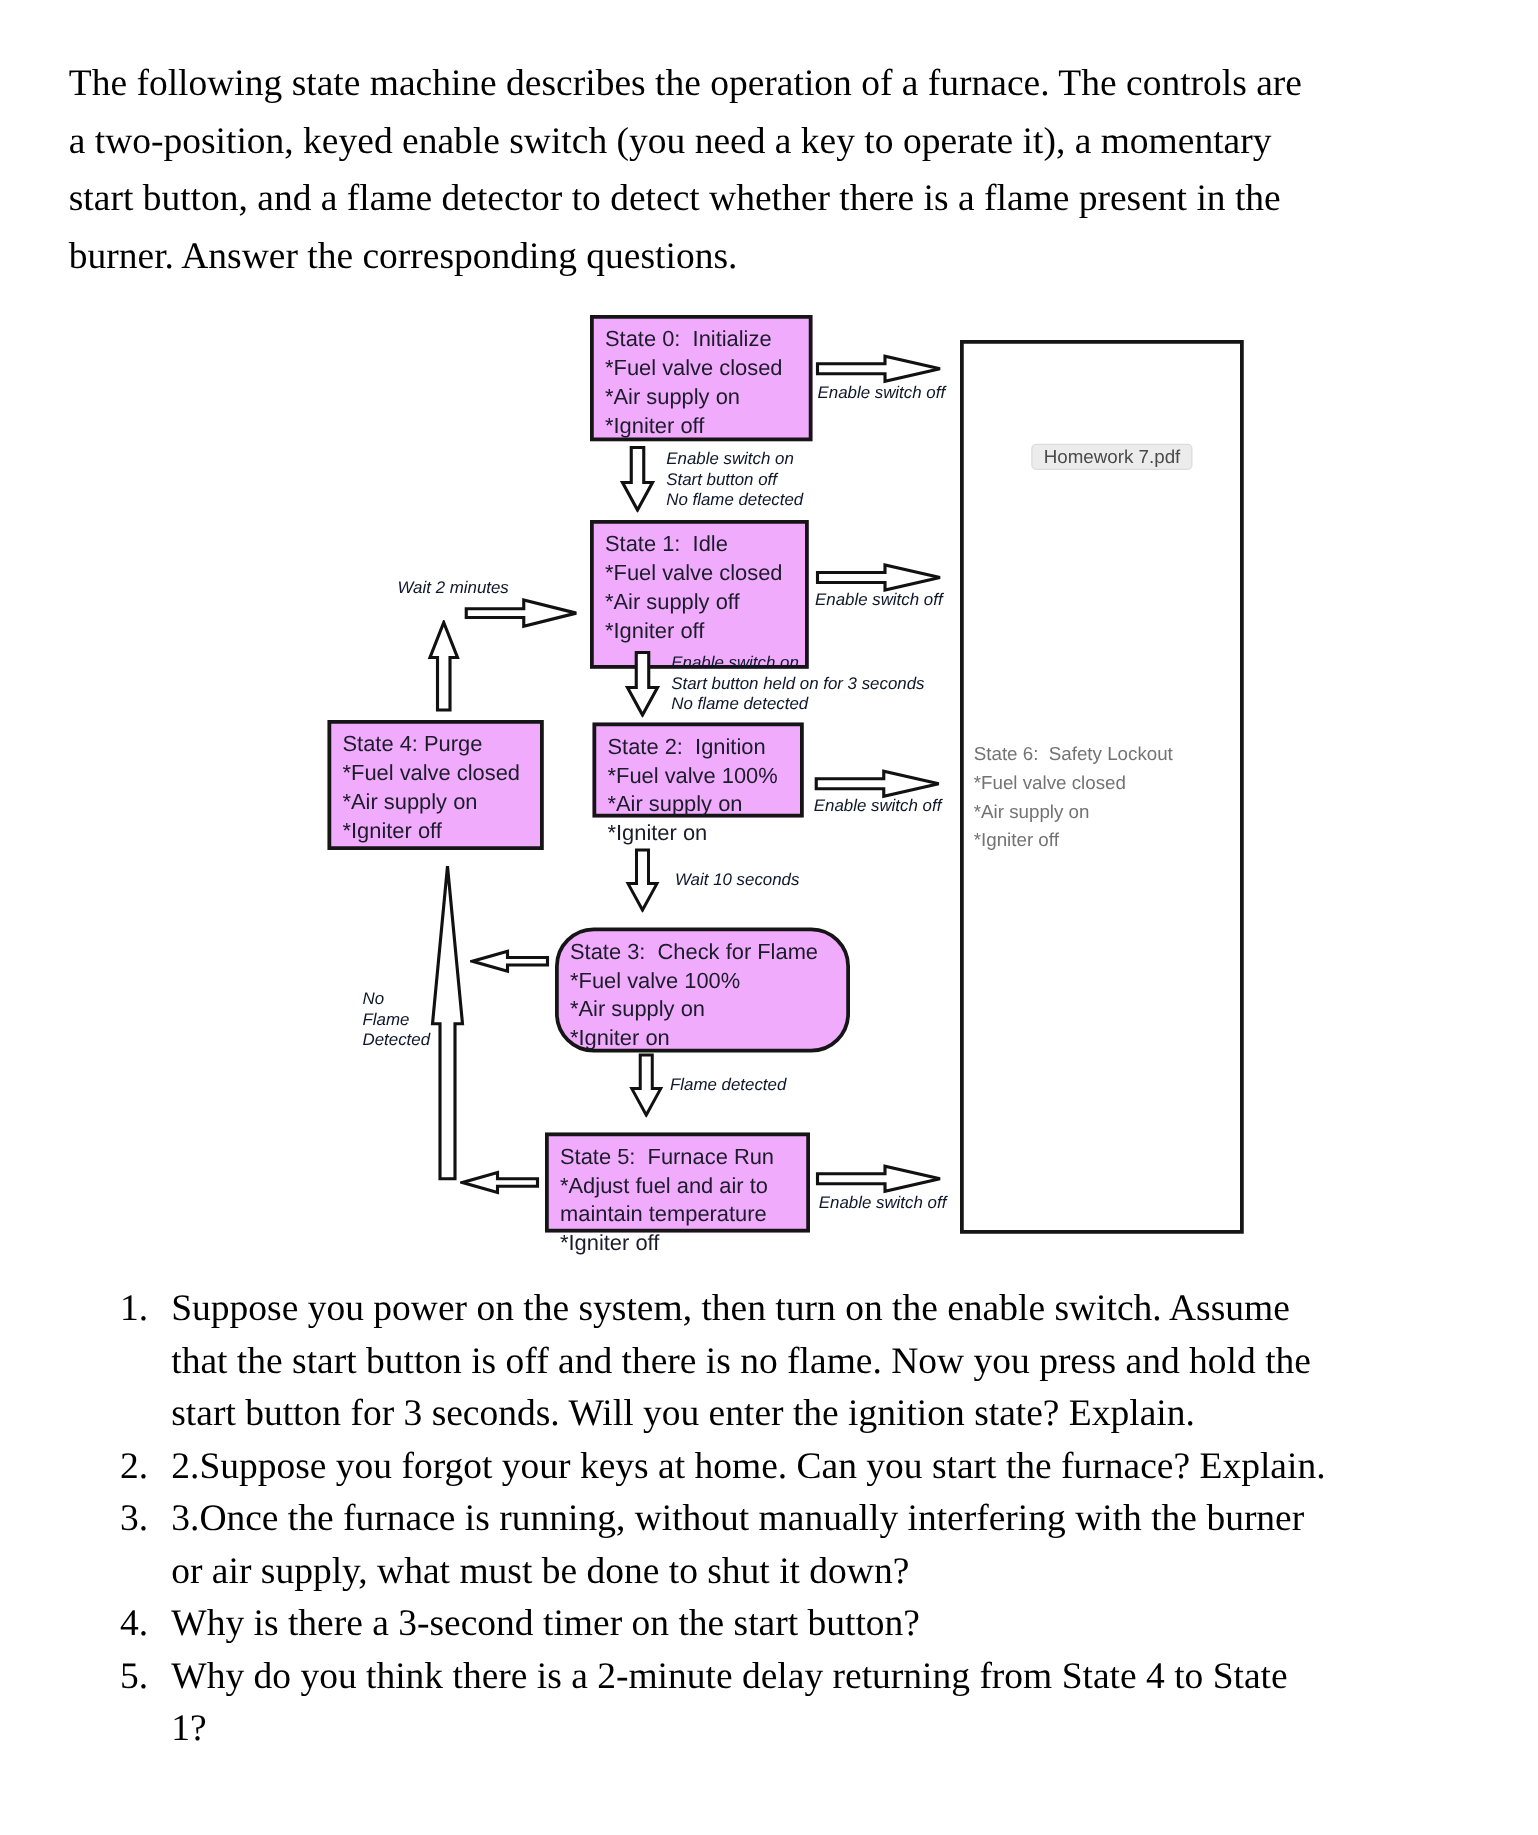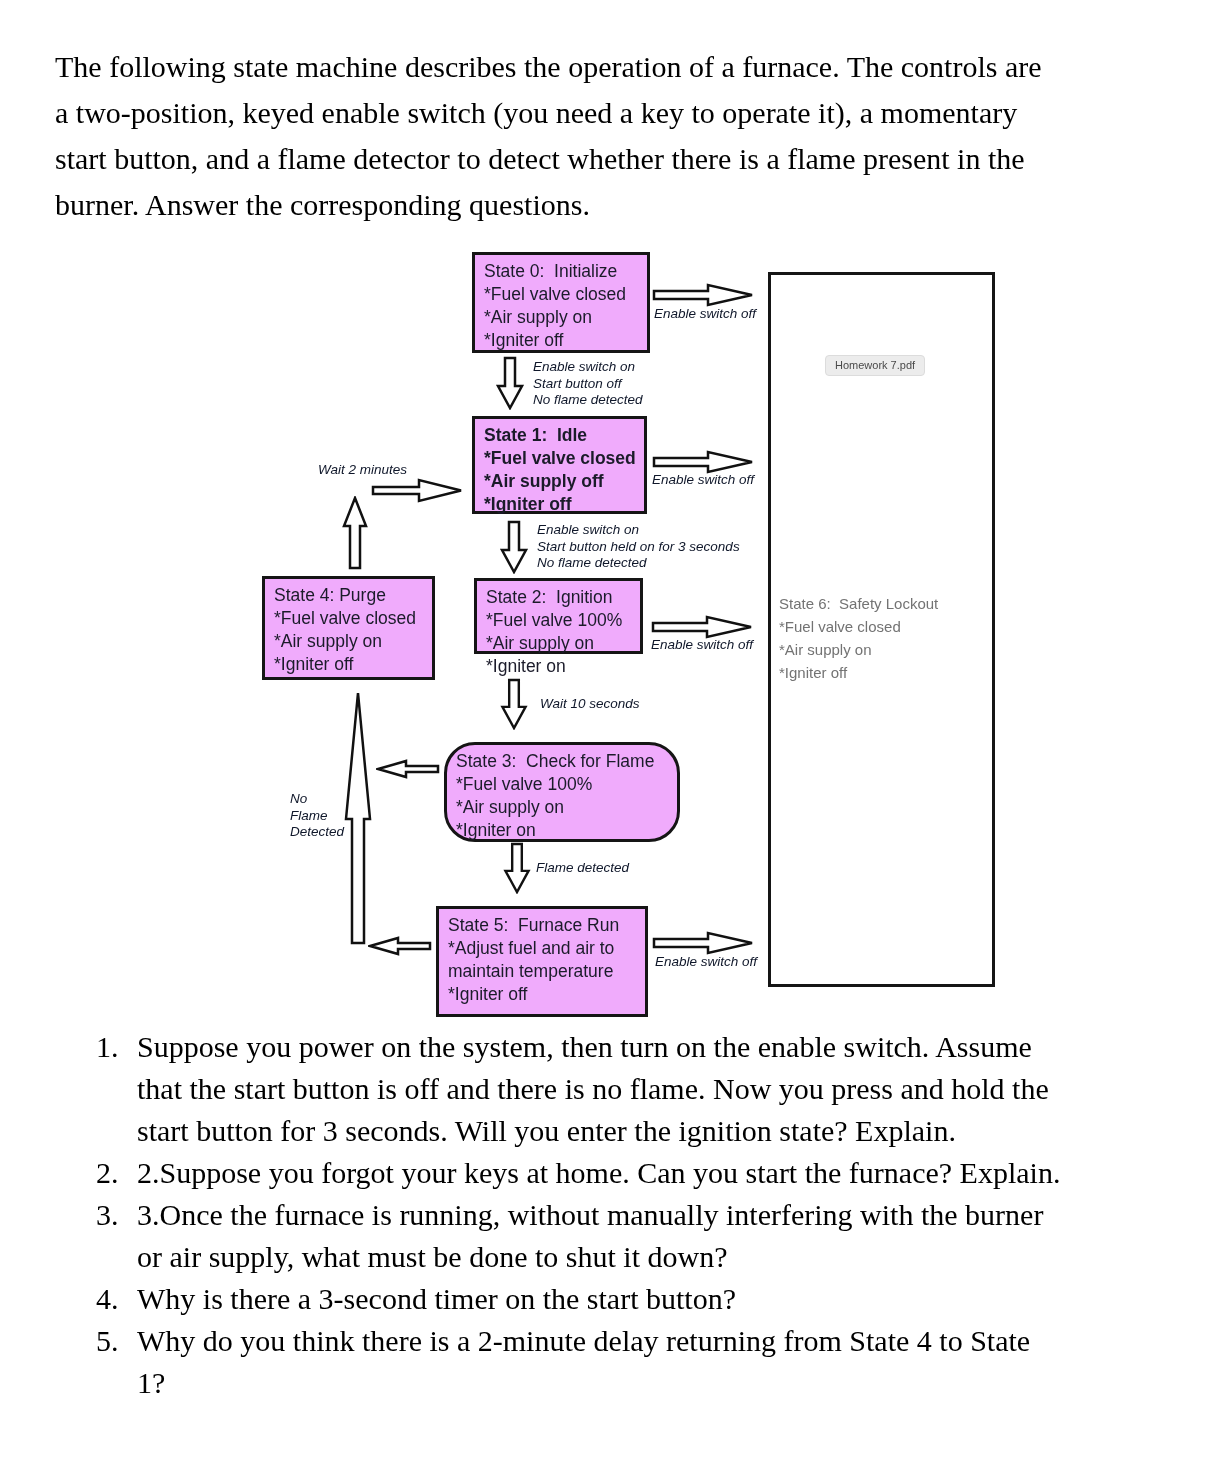--- a/index.html
+++ b/index.html
@@ -43,21 +43,21 @@
     color: #737373;
     white-space: pre-wrap;
   }
   .tooltip-badge {
     position: absolute;
     left: 54px; top: 80px;
     background: #ececec;
     border: 1px solid #dcdcdc;
     border-radius: 4px;
     padding: 3px 9px;
-    font-size: 11px; line-height: 13px;
+    font-size: 15px; line-height: 13px;
     color: #4a4a4a;
     white-space: nowrap;
   }
   .edge-label {
     position: absolute;
     font-style: italic;
     font-size: 13.5px; line-height: 16.5px;
     color: #0f172a;
     white-space: pre-line;
   }
@@ -82,41 +82,41 @@
   <div class="intro">The following state machine describes the operation of a furnace. The controls are
 a two-position, keyed enable switch (you need a key to operate it), a momentary
 start button, and a flame detector to detect whether there is a flame present in the
 burner. Answer the corresponding questions.</div>
 
   <div class="state-box" style="left:472px; top:252px; width:178px; height:101px;">State 0:  Initialize
 *Fuel valve closed
 *Air supply on
 *Igniter off</div>
 
-  <div class="state-box" style="left:472px; top:416px; width:175px; height:98px;font-weight:bold;">State 1:  Idle
+  <div class="state-box" style="left:472px; top:416px; width:175px; height:119px;">State 1:  Idle
 *Fuel valve closed
 *Air supply off
 *Igniter off</div>
 
   <div class="state-box" style="left:474px; top:578px; width:169px; height:76px;">State 2:  Ignition
 *Fuel valve 100%
 *Air supply on
 *Igniter on</div>
 
   <div class="state-box" style="left:444px; top:742px; width:236px; height:100px;border-radius:31px;">State 3:  Check for Flame
 *Fuel valve 100%
 *Air supply on
 *Igniter on</div>
 
   <div class="state-box" style="left:262px; top:576px; width:173px; height:104px;">State 4: Purge
 *Fuel valve closed
 *Air supply on
 *Igniter off</div>
 
-  <div class="state-box" style="left:436px; top:906px; width:212px; height:111px;">State 5:  Furnace Run
+  <div class="state-box" style="left:436px; top:906px; width:212px; height:80px;">State 5:  Furnace Run
 *Adjust fuel and air to
 maintain temperature
 *Igniter off</div>
 
   <div class="lockout-box">
     <div class="lockout-text">State 6:  Safety Lockout
 *Fuel valve closed
 *Air supply on
 *Igniter off</div>
     <div class="tooltip-badge">Homework 7.pdf</div>

